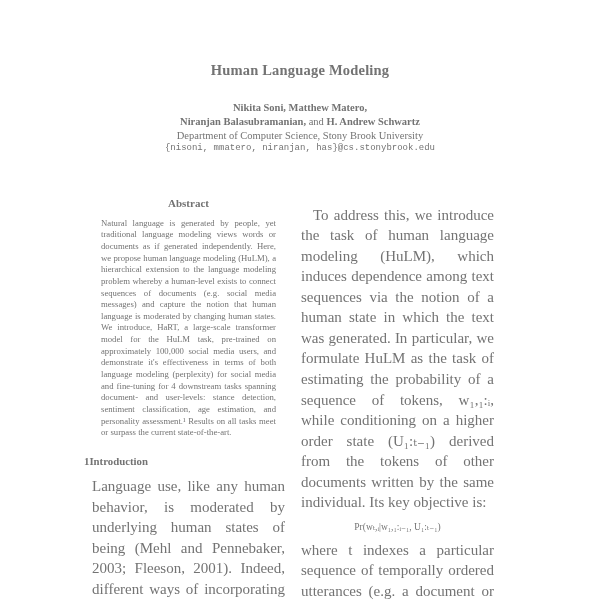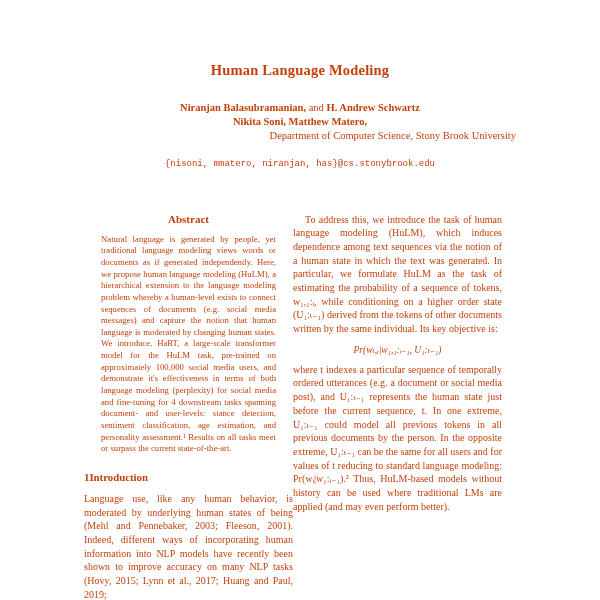--- a/index.html
+++ b/index.html
@@ -3,38 +3,38 @@
   <meta charset="utf-8">
   <style>
     * { box-sizing: border-box; }
     html, body { margin: 0; padding: 0; background: #ffffff; }
     .page {
       position: relative;
       width: 600px;
       height: 600px;
       background: #ffffff;
       overflow: hidden;
-      color: #c2410c;
+      color: #737373;
       font-family: "Liberation Serif", "DejaVu Serif", serif;
       padding: 62px 84px 0 84px;
     }
     .title-block { text-align: center; }
     .paper-title {
       font-size: 14.5px;
       font-weight: bold;
       margin: 0 0 22px 0;
       letter-spacing: 0.2px;
     }
     .author-line { font-size: 10.5px; line-height: 1.32; }
     .bold { font-weight: bold; }
-    .affiliation { font-size: 10.5px; line-height: 1.32; text-align: right; }
+    .affiliation { font-size: 10.5px; line-height: 1.32; }
     .email {
       font-family: "Liberation Mono", "DejaVu Sans Mono", monospace;
       font-size: 9px;
-      margin-top: 16px;
+      margin-top: 0;
       white-space: nowrap;
     }
     .columns {
       display: flex;
       margin-top: 44px;
     }
     .col { width: 209px; }
     .abstract-heading {
       text-align: center;
       font-size: 11px;
@@ -50,43 +50,42 @@
       padding: 0 9px;
     }
     .section-heading {
       font-size: 10.8px;
       font-weight: bold;
       margin: 16px 0 9px 0;
       display: flex;
     }
     .sec-title { }
     .body-text {
-      font-size: 10px;
+      font-size: 15px;
       line-height: 1.37;
       text-align: justify;
       hyphens: auto;
-      margin: 0;
+      margin: 8px;
     }
     .indent { text-indent: 12px; }
     .equation {
       text-align: center;
-      font-style: italic;
       font-size: 9.5px;
       margin: 8px 0;
     }
   </style>
 </head>
 <body>
 
 <div class="page">
 
   <header class="title-block">
     <h1 class="paper-title">Human Language Modeling</h1>
+    <div class="author-line bold">Nikita Soni, Matthew Matero,</div>
     <div class="author-line"><span class="bold">Niranjan Balasubramanian,</span><span> and </span><span class="bold">H. Andrew Schwartz</span></div>
-    <div class="author-line bold">Nikita Soni, Matthew Matero,</div>
     <div class="affiliation">Department of Computer Science, Stony Brook University</div>
     <div class="email">{nisoni, mmatero, niranjan, has}@cs.stonybrook.edu</div>
   </header>
 
   <div class="columns">
 
     <div class="col">
       <h2 class="abstract-heading">Abstract</h2>
       <p class="abstract-text">Natural language is generated by people, yet traditional language modeling views words or documents as if generated independently. Here, we propose human language modeling (HuLM), a hierarchical extension to the language modeling problem whereby a human-level exists to connect sequences of documents (e.g. social media messages) and capture the notion that human language is moderated by changing human states. We introduce, HaRT, a large-scale transformer model for the HuLM task, pre-trained on approximately 100,000 social media users, and demonstrate it's effectiveness in terms of both language modeling (perplexity) for social media and fine-tuning for 4 downstream tasks spanning document- and user-levels: stance detection, sentiment classification, age estimation, and personality assessment.¹ Results on all tasks meet or surpass the current state-of-the-art.</p>
       <h3 class="section-heading">

